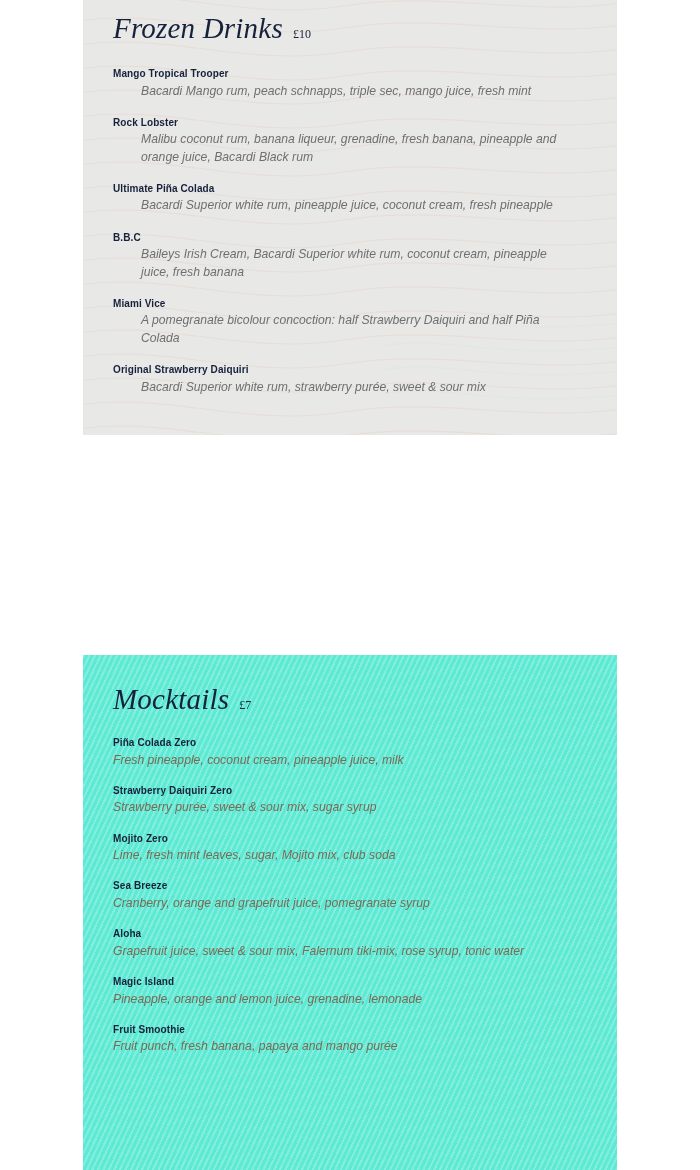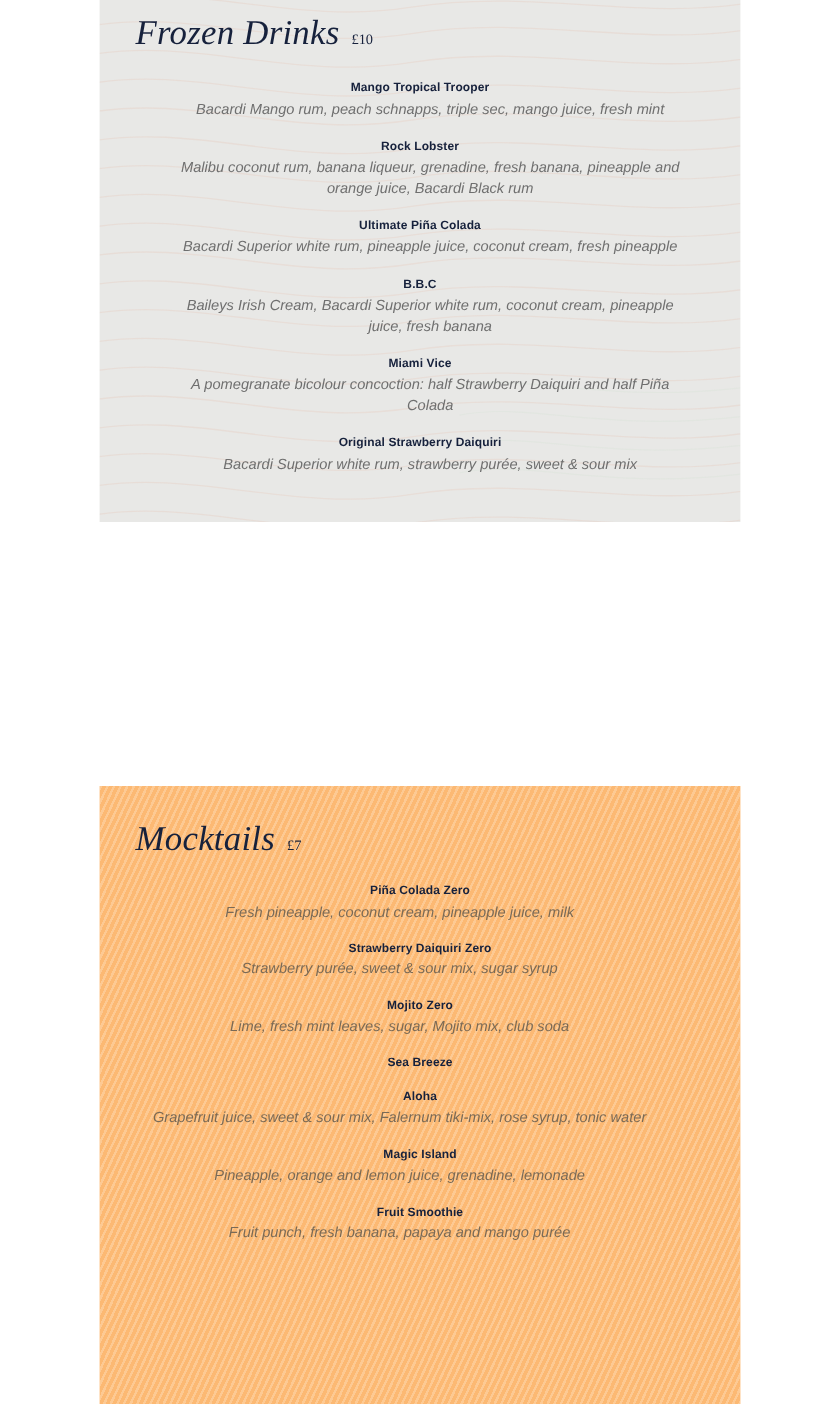--- a/index.html
+++ b/index.html
@@ -14,21 +14,20 @@
     font-family: "Liberation Sans", sans-serif;
     overflow: hidden;
   }
 
   .page {
     position: absolute;
     left: 0;
     top: 0;
     width: 700px;
     height: 884px;
-    text-align: center;
   }
 
   
   .panel {
     position: absolute;
     left: 83px;
     width: 534px;
     box-sizing: border-box;
     padding: 0 30px;
     overflow: hidden;
@@ -36,21 +35,21 @@
 
   .panel-frozen {
     top: -8px;
     height: 443px;
     background: #e8e8e6;
   }
 
   .panel-mock {
     top: 655px;
     height: 515px;
-    background: #fdba74;
+    background: #5eead4;
   }
 
   
   .wave-texture {
     position: absolute;
     left: 0;
     top: 0;
     right: 0;
     bottom: 0;
     opacity: 0.55;
@@ -210,20 +209,21 @@
       <div class="item">
         <div class="item-name">Strawberry Daiquiri Zero</div>
         <div class="item-desc">Strawberry purée, sweet &amp; sour mix, sugar syrup</div>
       </div>
       <div class="item">
         <div class="item-name">Mojito Zero</div>
         <div class="item-desc">Lime, fresh mint leaves, sugar, Mojito mix, club soda</div>
       </div>
       <div class="item">
         <div class="item-name">Sea Breeze</div>
+        <div class="item-desc">Cranberry, orange and grapefruit juice, pomegranate syrup</div>
       </div>
       <div class="item">
         <div class="item-name">Aloha</div>
         <div class="item-desc">Grapefruit juice, sweet &amp; sour mix, Falernum tiki-mix, rose syrup, tonic water</div>
       </div>
       <div class="item">
         <div class="item-name">Magic Island</div>
         <div class="item-desc">Pineapple, orange and lemon juice, grenadine, lemonade</div>
       </div>
       <div class="item">

